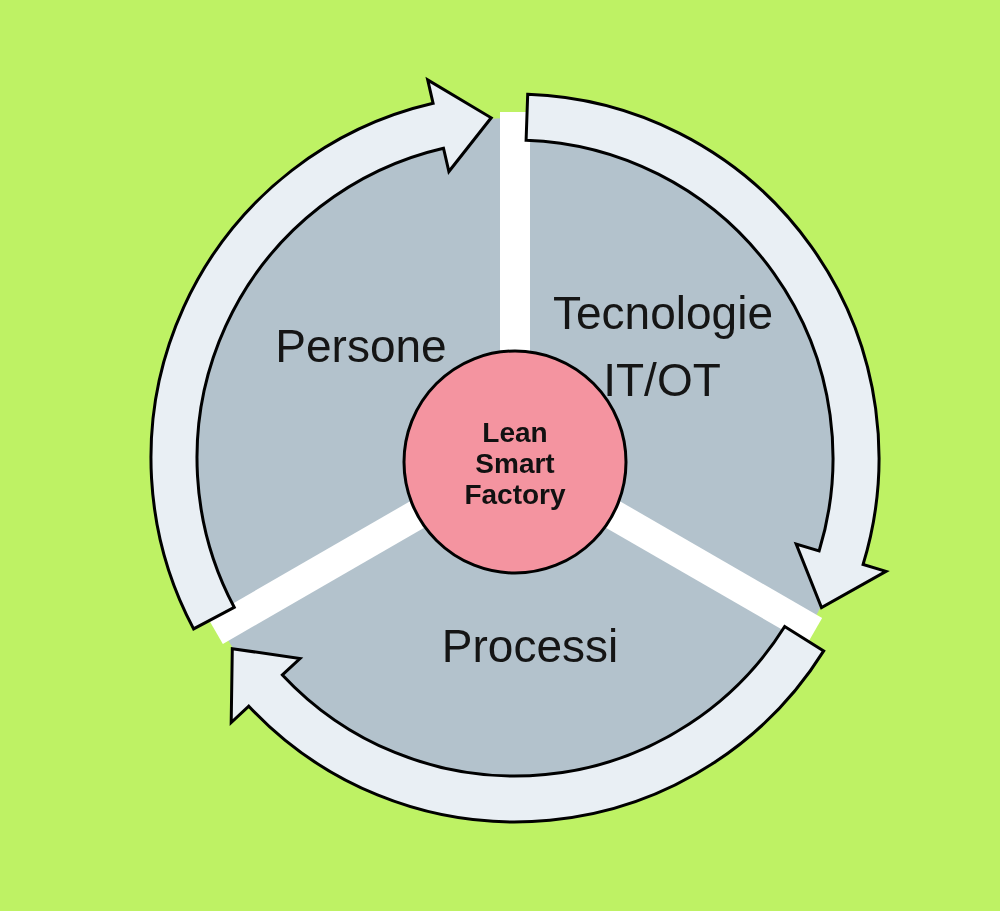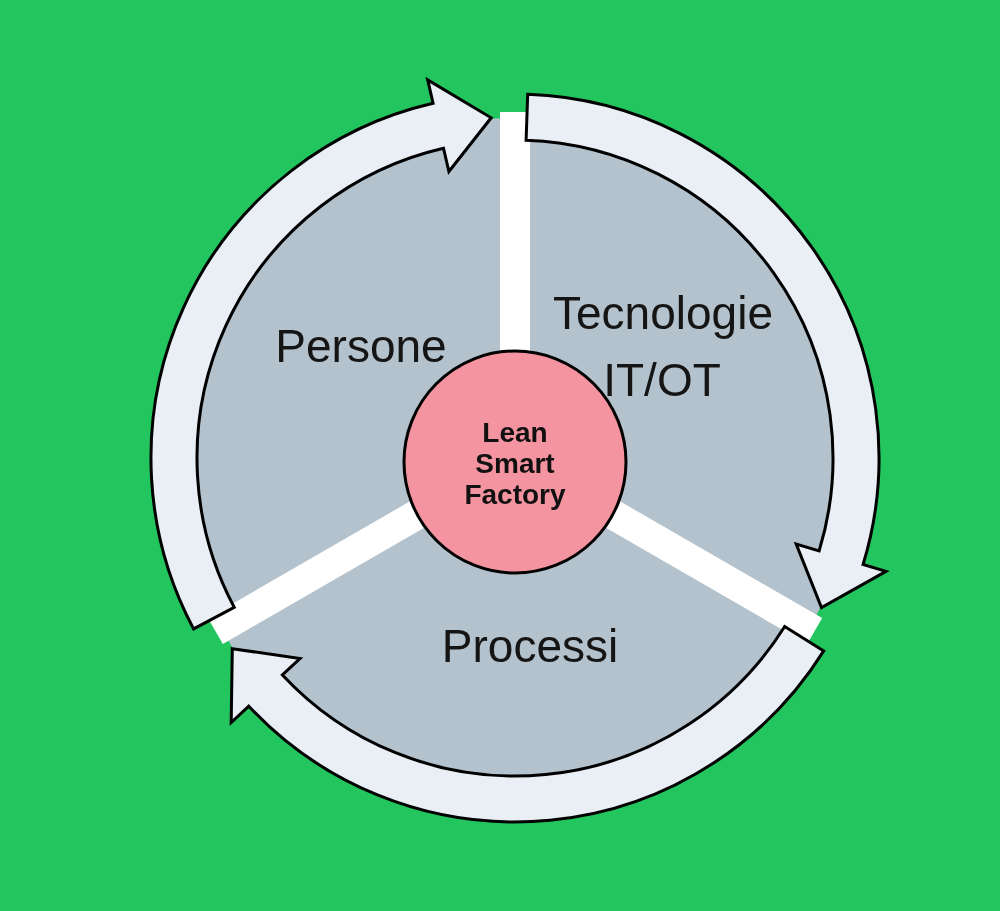--- a/index.html
+++ b/index.html
@@ -4,21 +4,21 @@
 <style>
   html, body {
     margin: 0;
     padding: 0;
     background: #ffffff;
   }
   .canvas {
     position: relative;
     width: 1000px;
     height: 911px;
-    background: #22c55e;
+    background: #bef264;
     overflow: hidden;
     font-family: "Liberation Sans", sans-serif;
   }
   svg { display: block; }
   .arrow-seg {
     stroke: #000000;
     stroke-width: 3;
     stroke-linejoin: miter;
   }
   .center-circle {

